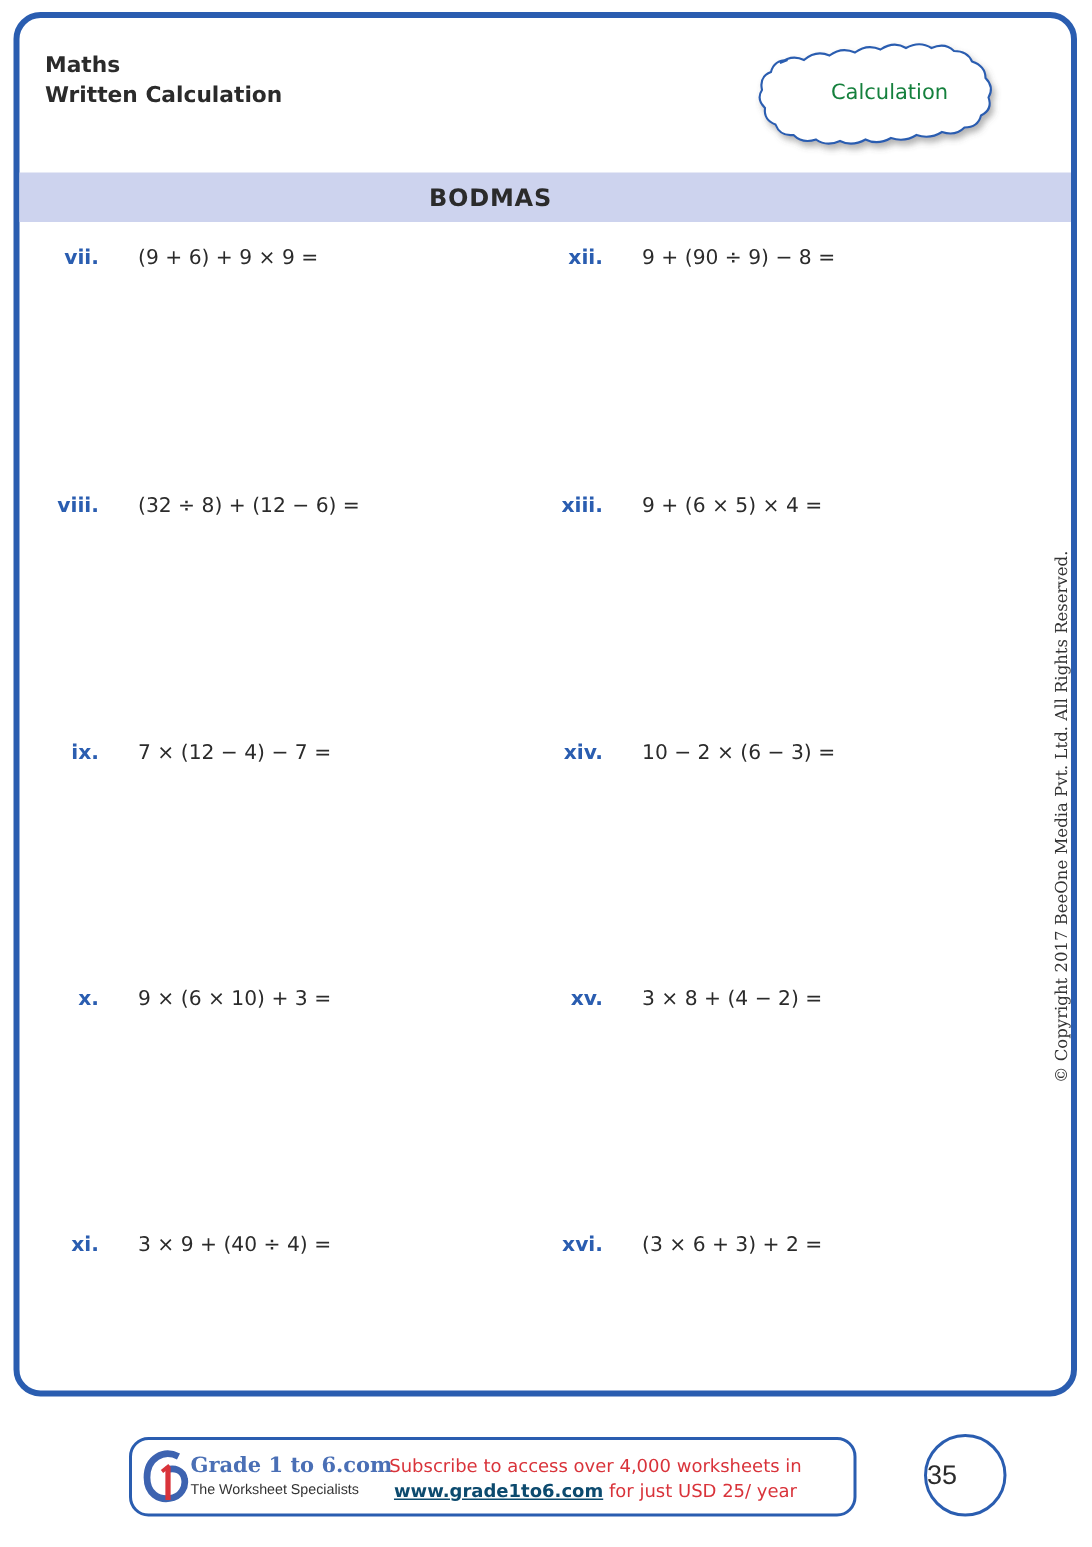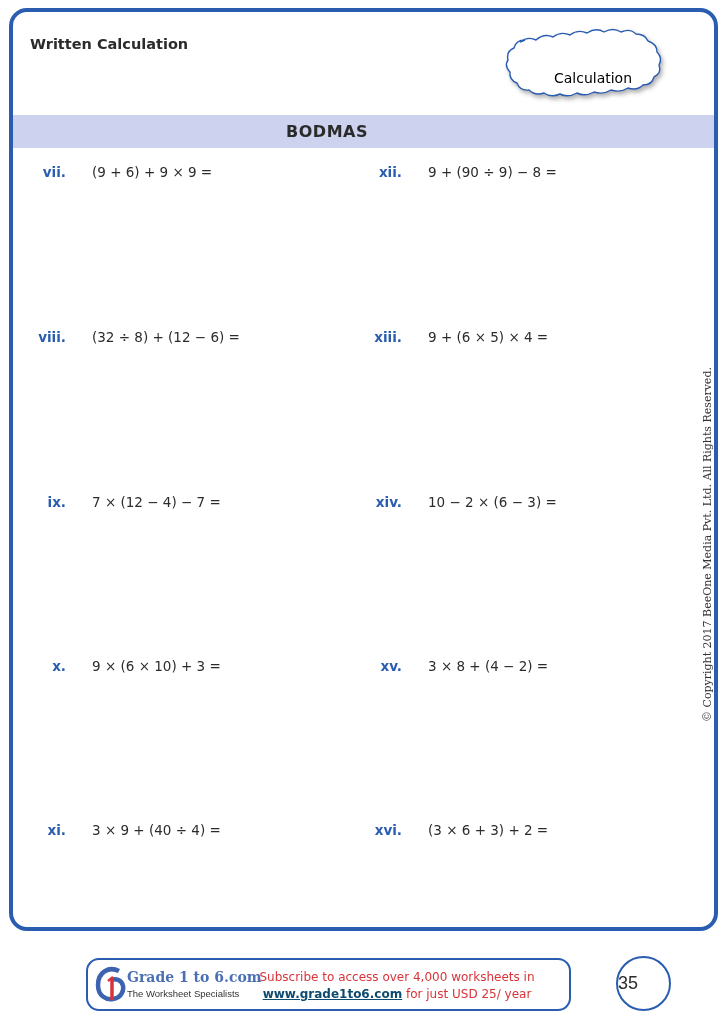--- a/index.html
+++ b/index.html
@@ -2,21 +2,21 @@
 <html><head>
 <meta charset="utf-8">
 <style>
   html, body { margin:0; padding:0; background:#ffffff; }
   body { width:728px; height:1031px; position:relative; overflow:hidden; font-family:"DejaVu Sans", sans-serif; color:#2b2b2b; }
   .frame { position:absolute; left:9px; top:8px; width:701px; height:915px; border:4px solid #2a5db0; border-radius:18px; box-sizing:content-box; }
   .hdr { position:absolute; left:30px; top:34px; }
   .hdr .g { font-family:"DejaVu Sans", sans-serif; font-weight:bold; font-size:18px; color:#2b2b2b; line-height:22px; }
   .hdr .s { font-family:"DejaVu Sans", sans-serif; font-weight:bold; font-size:14.5px; color:#2b2b2b; line-height:20px; }
   .cloud { position:absolute; left:490px; top:24px; width:206px; height:82px; }
-  .cloud-label { position:absolute; left:490px; top:70px; width:206px; text-align:center; font-size:14px; color:#000000; }
+  .cloud-label { position:absolute; left:490px; top:54px; width:206px; text-align:center; font-size:14px; color:#15803d; }
   .band { position:absolute; left:13px; top:115px; width:701px; height:33px; background:#cdd3ee; }
   .band-title { position:absolute; left:13px; top:115px; width:628px; height:33px; line-height:33px; text-align:center; font-weight:bold; font-size:16px; color:#2b2b2b; letter-spacing:0.5px; }
   .q { position:absolute; font-size:13.5px; color:#2b2b2b; white-space:nowrap; }
   .q .n { display:inline-block; text-align:right; color:#2a5db0; font-weight:bold; }
   .q .e { margin-left:26px; }
   .copy { position:absolute; left:701px; top:722px; transform-origin:0 0; transform:rotate(-90deg); font-family:"DejaVu Serif", serif; font-size:11px; color:#333; white-space:nowrap; }
   .footer { position:absolute; left:86px; top:958px; width:485px; height:53px; border:2.5px solid #2a5db0; border-radius:13px; box-sizing:border-box; }
   .logo-text1 { position:absolute; left:127px; top:969px; font-family:"DejaVu Serif", serif; font-weight:bold; font-size:14px; color:#4a6fb5; }
   .logo-text2 { position:absolute; left:127px; top:988px; font-family:"Liberation Sans", sans-serif; font-size:9.5px; color:#333; }
   .logo-mark { position:absolute; left:95px; top:966px; width:32px; height:36px; }
@@ -24,20 +24,21 @@
   .promo2 { position:absolute; left:252px; top:987px; width:290px; text-align:center; font-size:12px; color:#d9333a; }
   .promo2 a { color:#0c4a6e; font-weight:bold; text-decoration:underline; }
   .page { position:absolute; left:616px; top:956px; width:55px; height:55px; border:2.5px solid #2a5db0; border-radius:50%; box-sizing:border-box; text-align:left; line-height:50px; font-size:18px; color:#2b2b2b; font-family:"Liberation Sans", sans-serif; }
 </style>
 </head>
 <body>
 
 <div class="frame"></div>
 
 <div class="hdr">
+  <div class="s">Maths</div>
   <div class="s">Written Calculation</div>
 </div>
 
 <svg class="cloud" viewBox="0 0 206 82">
   <defs>
     <filter id="sh" x="-10%" y="-10%" width="130%" height="140%">
       <feDropShadow dx="2" dy="3" stdDeviation="2" flood-color="#555" flood-opacity="0.45"></feDropShadow>
     </filter>
   </defs>
   <path filter="url(#sh)" fill="#ffffff" stroke="#2a5db0" stroke-width="1.4" d="M30,18 q8,-6 16,-2 q8,-7 17,-3 q8,-6 17,-2 q8,-6 17,-2 q9,-6 17,-1 q9,-5 17,0 q9,-4 15,2 q9,0 12,7 q9,3 9,11 q6,6 2,13 q3,8 -5,12 q-2,8 -11,8 q-6,6 -15,3 q-8,5 -17,2 q-8,5 -17,2 q-9,5 -17,1 q-9,5 -17,1 q-9,4 -16,-1 q-9,3 -15,-3 q-9,1 -12,-7 q-8,-3 -7,-11 q-6,-6 -2,-12 q-2,-9 6,-12 q2,-8 11,-8 z"></path>

